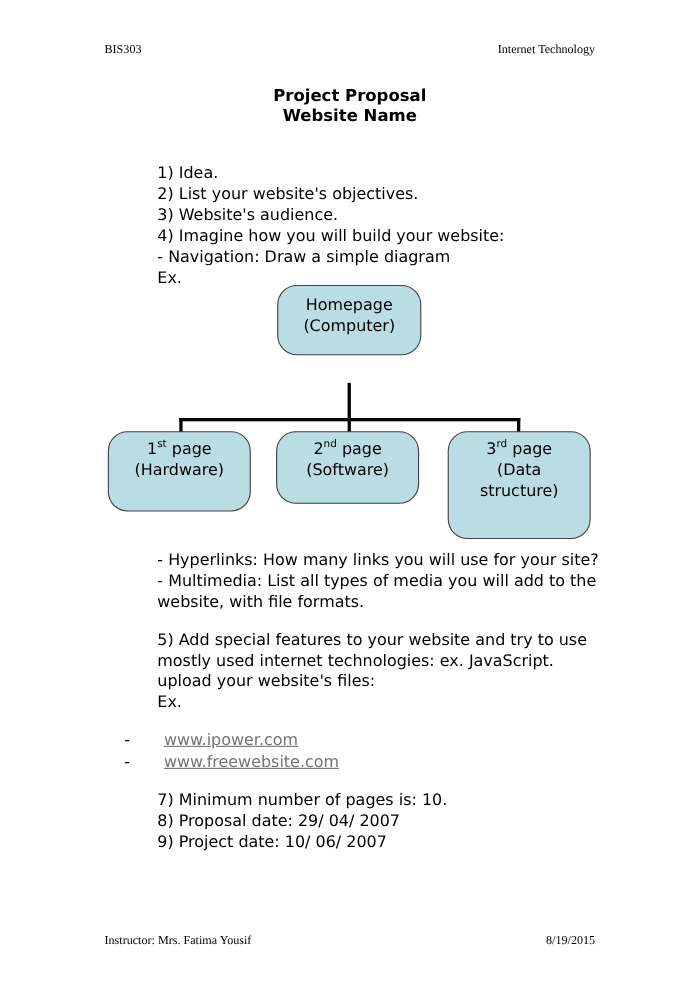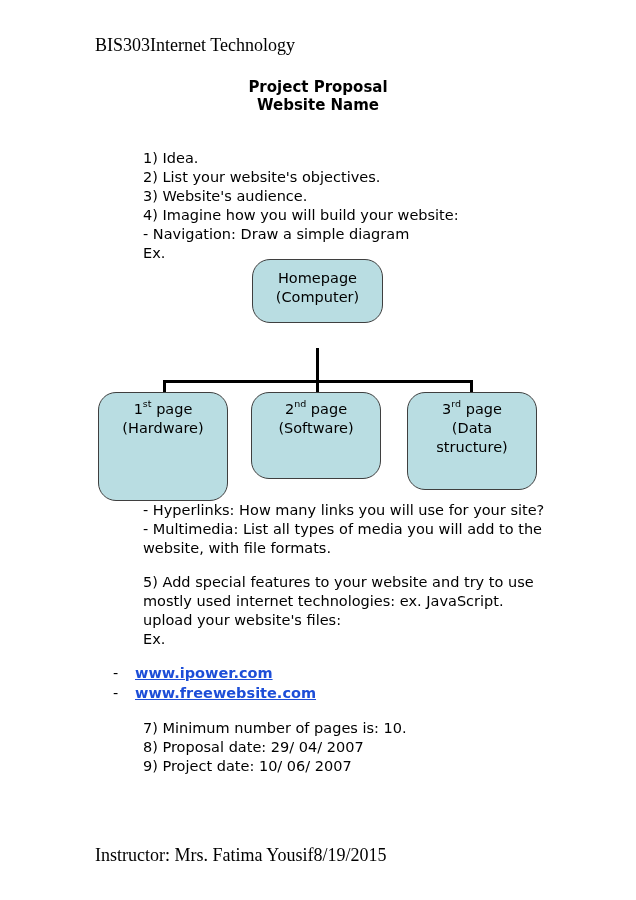--- a/index.html
+++ b/index.html
@@ -12,22 +12,23 @@
     font-family: "DejaVu Sans", "Liberation Sans", sans-serif;
     color: #000000;
     overflow: hidden;
   }
   
   .running-line {
     position: absolute;
     left: 95px;
     right: 95px;
     display: flex;
+    justify-content: space-between;
     font-family: "Liberation Serif", "DejaVu Serif", serif;
-    font-size: 18px;
+    font-size: 11px;
     line-height: 15px;
   }
   .hdr { top: 38px; }
   .ftr { top: 848px; }
   
   .doc-title {
     position: absolute;
     top: 78px;
     left: 0;
     width: 636px;
@@ -46,46 +47,45 @@
   }
   .tblock .line { white-space: nowrap; margin-left: 48px; }
   .intro        { top: 149px; }
   .after-diagram{ top: 501px; }
   .section-2    { top: 573px; }
   .links-block  { top: 663px; }
   .final-block  { top: 719px; }
   .link-line { padding-left: 18px; line-height: 20px; white-space: nowrap; }
   .link-line .bullet { display: inline-block; width: 14px; }
   .link-line a {
-    color: #1d4ed8;
+    color: #737373;
     text-decoration: underline;
-    margin-left: 8px;
+    margin-left: 22px;
     cursor: pointer;
-    font-weight: bold;
   }
   
   .dbox {
     position: absolute;
     background: #b9dde2;
     border: 1.5px solid #3f3f3f;
     border-radius: 18px;
     text-align: center;
     font-size: 14.5px;
     line-height: 19px;
     padding: 7px 10px 0 10px;
   }
   .dbox sup {
     font-size: 9.5px;
     line-height: 0;
     position: relative;
     top: -1px;
   }
   .box-root { left: 252px; top: 259px; width: 131px; height: 64px; padding-top: 9px; }
-  .box-c1   { left: 98px;  top: 392px; width: 130px; height: 109px; }
-  .box-c2   { left: 251px; top: 392px; width: 130px; height: 87px; }
+  .box-c1   { left: 98px;  top: 392px; width: 130px; height: 73px; }
+  .box-c2   { left: 251px; top: 392px; width: 130px; height: 66px; }
   .box-c3   { left: 407px; top: 392px; width: 130px; height: 98px; }
   .conn { position: absolute; background: #000000; }
   .conn-vmain  { left: 316px; top: 348px; width: 3px;   height: 34px; }
   .conn-hbar   { left: 163px; top: 380px; width: 310px; height: 3px;  }
   .conn-dleft  { left: 163px; top: 380px; width: 3px;   height: 13px; }
   .conn-dmid   { left: 316px; top: 380px; width: 3px;   height: 13px; }
   .conn-dright { left: 470px; top: 380px; width: 3px;   height: 13px; }
 </style>
 </head>
 <body>

